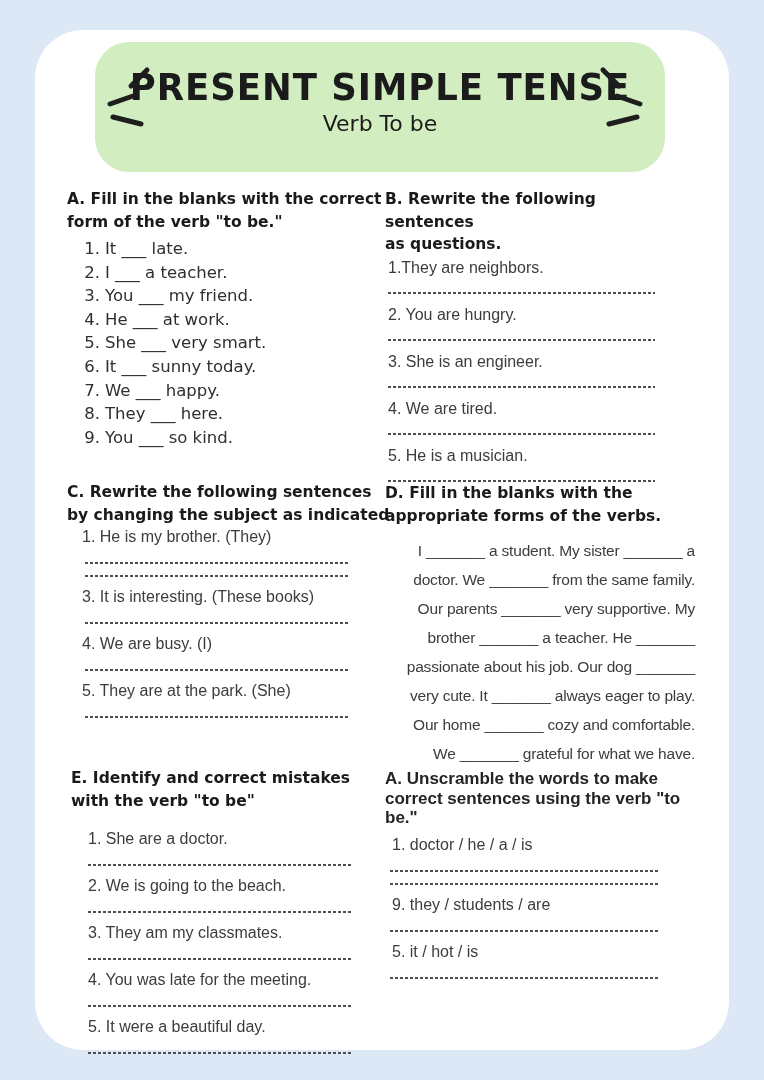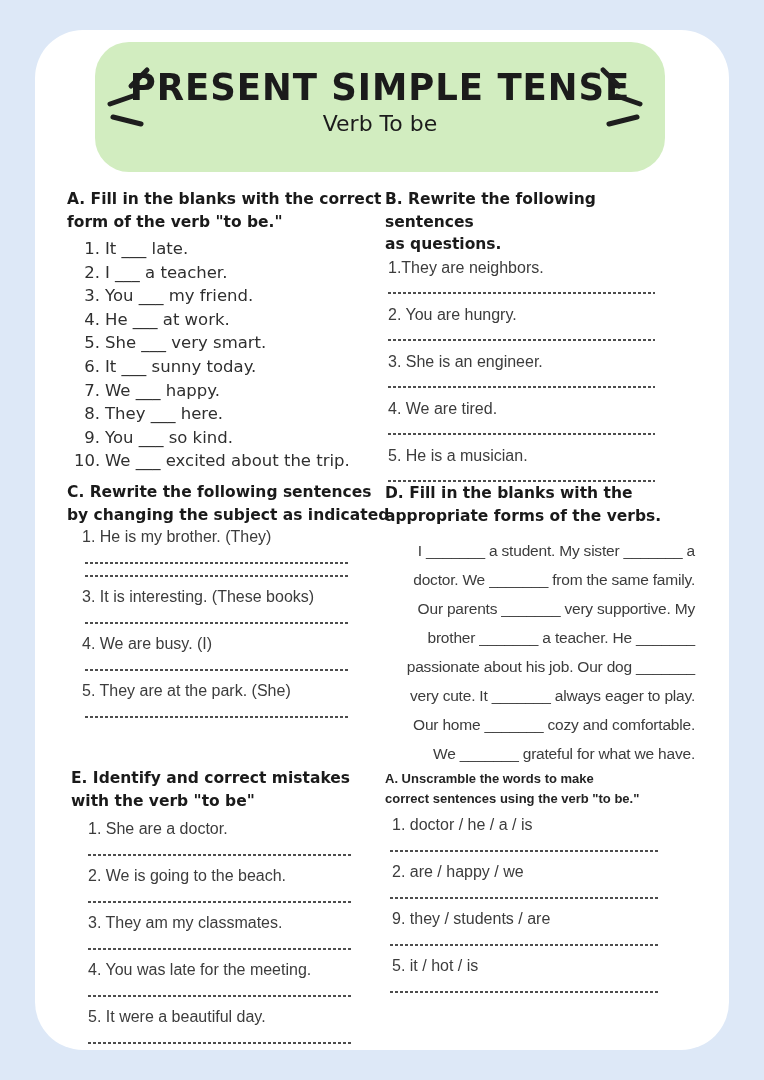--- a/index.html
+++ b/index.html
@@ -32,21 +32,21 @@
   .sparkle.left{left:12px;}
   .sparkle.right{left:502px;}
 
   .section{position:absolute;}
   .h-round{
     font-family:"DejaVu Sans",sans-serif;font-weight:bold;
     font-size:15.5px;line-height:22.5px;color:#1a1a1a;
   }
   .h-sans{
     font-family:"Liberation Sans",sans-serif;font-weight:bold;
-    font-size:13px;line-height:19.5px;color:#242424;
+    font-size:17px;line-height:19.5px;color:#242424;
   }
   .sec-a{left:32px;top:158px;width:320px;}
   .sec-b{left:350px;top:158px;width:300px;}
   .sec-c{left:32px;top:451px;width:330px;}
   .sec-d{left:350px;top:452px;width:310px;}
   .sec-e{left:36px;top:737px;width:315px;}
   .sec-f{left:350px;top:739px;width:310px;}
 
   .fill-list{margin-top:4px;}
   .fill-row{
@@ -64,21 +64,21 @@
   }
   .blank-line{
     height:2px;margin-bottom:12px;
     background:repeating-linear-gradient(90deg,#4d4d4d 0 3px,transparent 3px 5px);
   }
   .sec-b .qa-text{margin-left:3px;}
   .sec-b .blank-line{margin-left:3px;width:267px;}
   .sec-c .qa-list{margin-top:2px;}
   .sec-c .qa-text{margin-left:15px;margin-bottom:14px;}
   .sec-c .blank-line{margin-left:18px;width:265px;margin-bottom:11px;}
-  .sec-e .qa-list{margin-top:8px;}
+  .sec-e .qa-list{margin-top:18px;}
   .sec-e .qa-text{margin-left:17px;margin-bottom:14px;}
   .sec-e .blank-line{margin-left:17px;width:265px;margin-bottom:11px;}
   .sec-f .qa-list{margin-top:8px;}
   .sec-f .qa-text{margin-left:7px;margin-bottom:14px;}
   .sec-f .blank-line{margin-left:5px;width:270px;margin-bottom:11px;}
 
   .para{margin-top:9px;}
   .para-line{
     font-size:15.5px;letter-spacing:-0.2px;line-height:29px;
     color:#3c3c3c;white-space:nowrap;text-align:right;
@@ -139,24 +139,20 @@
           <span class="itext">We ___ happy.</span>
         </div>
       <div class="fill-row">
           <span class="num">8.</span>
           <span class="itext">They ___ here.</span>
         </div>
       <div class="fill-row">
           <span class="num">9.</span>
           <span class="itext">You ___ so kind.</span>
         </div>
-      <div class="fill-row">
-          <span class="num">10.</span>
-          <span class="itext">We ___ excited about the trip.</span>
-        </div>
     </div>
   </div>
 
   <div class="section sec-b">
     <div class="h-round">
       <div>B. Rewrite the following sentences</div>
       <div>as questions.</div>
     </div>
     <div class="qa-list">
       <div class="qa-item">
@@ -260,21 +256,20 @@
     <div class="h-sans">
       <div>A. Unscramble the words to make</div>
       <div>correct sentences using the verb "to be."</div>
     </div>
     <div class="qa-list">
       <div class="qa-item">
           <div class="qa-text">1. doctor / he / a / is</div>
           <div class="blank-line"></div>
         </div>
       <div class="qa-item">
-          <div class="qa-text">2. are / happy / we</div>
           <div class="blank-line"></div>
         </div>
       <div class="qa-item">
           <div class="qa-text">9. they / students / are</div>
           <div class="blank-line"></div>
         </div>
       <div class="qa-item">
           <div class="qa-text">5. it / hot / is</div>
           <div class="blank-line"></div>
         </div>

